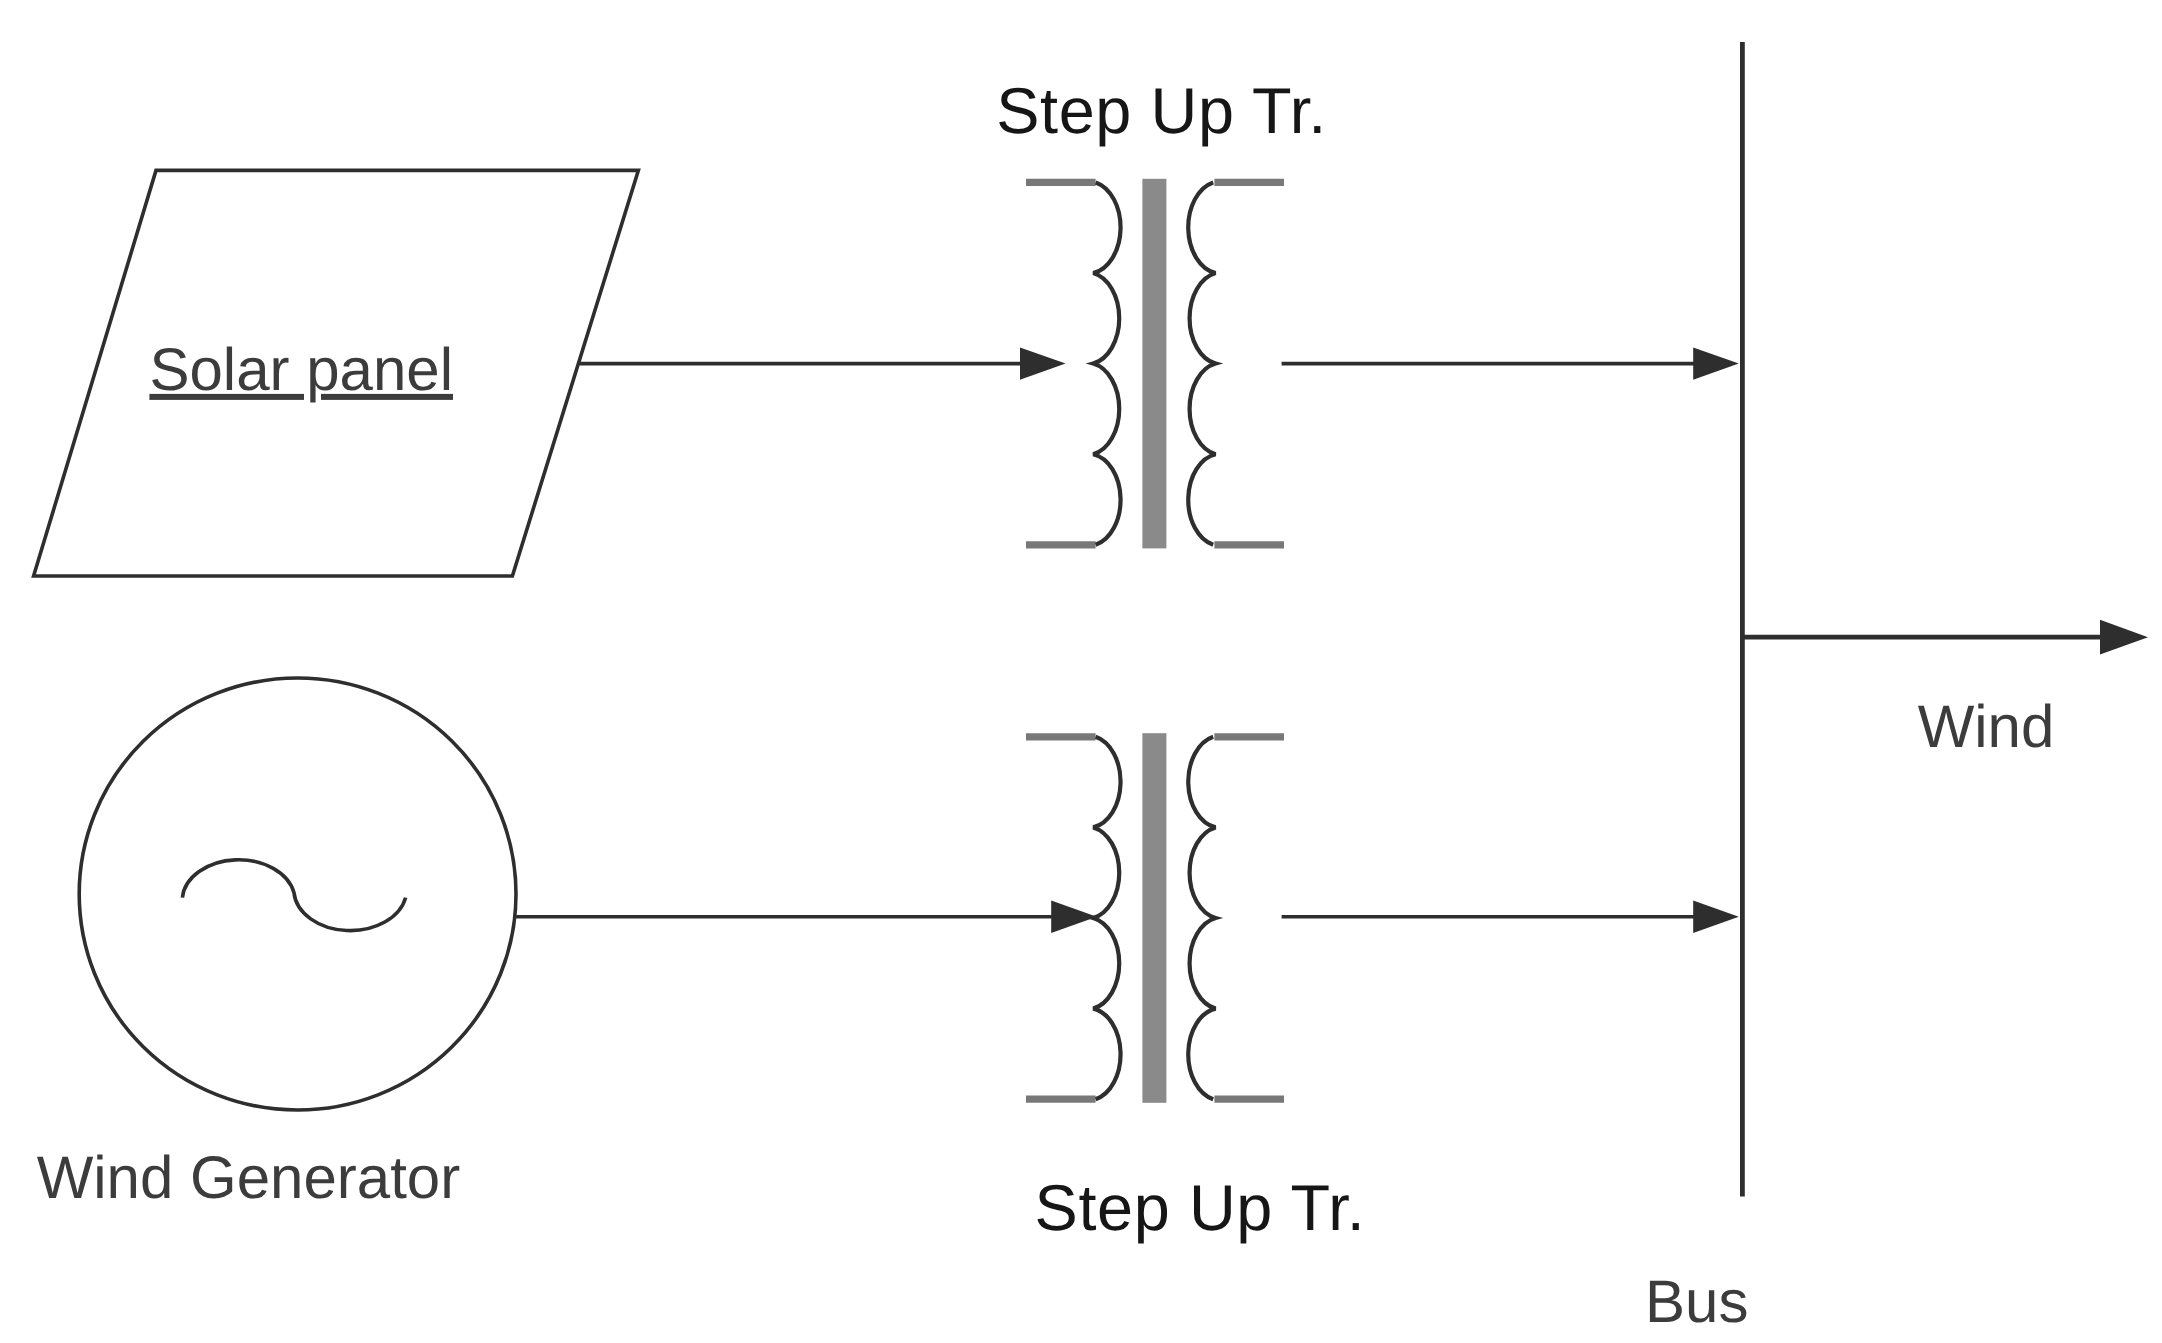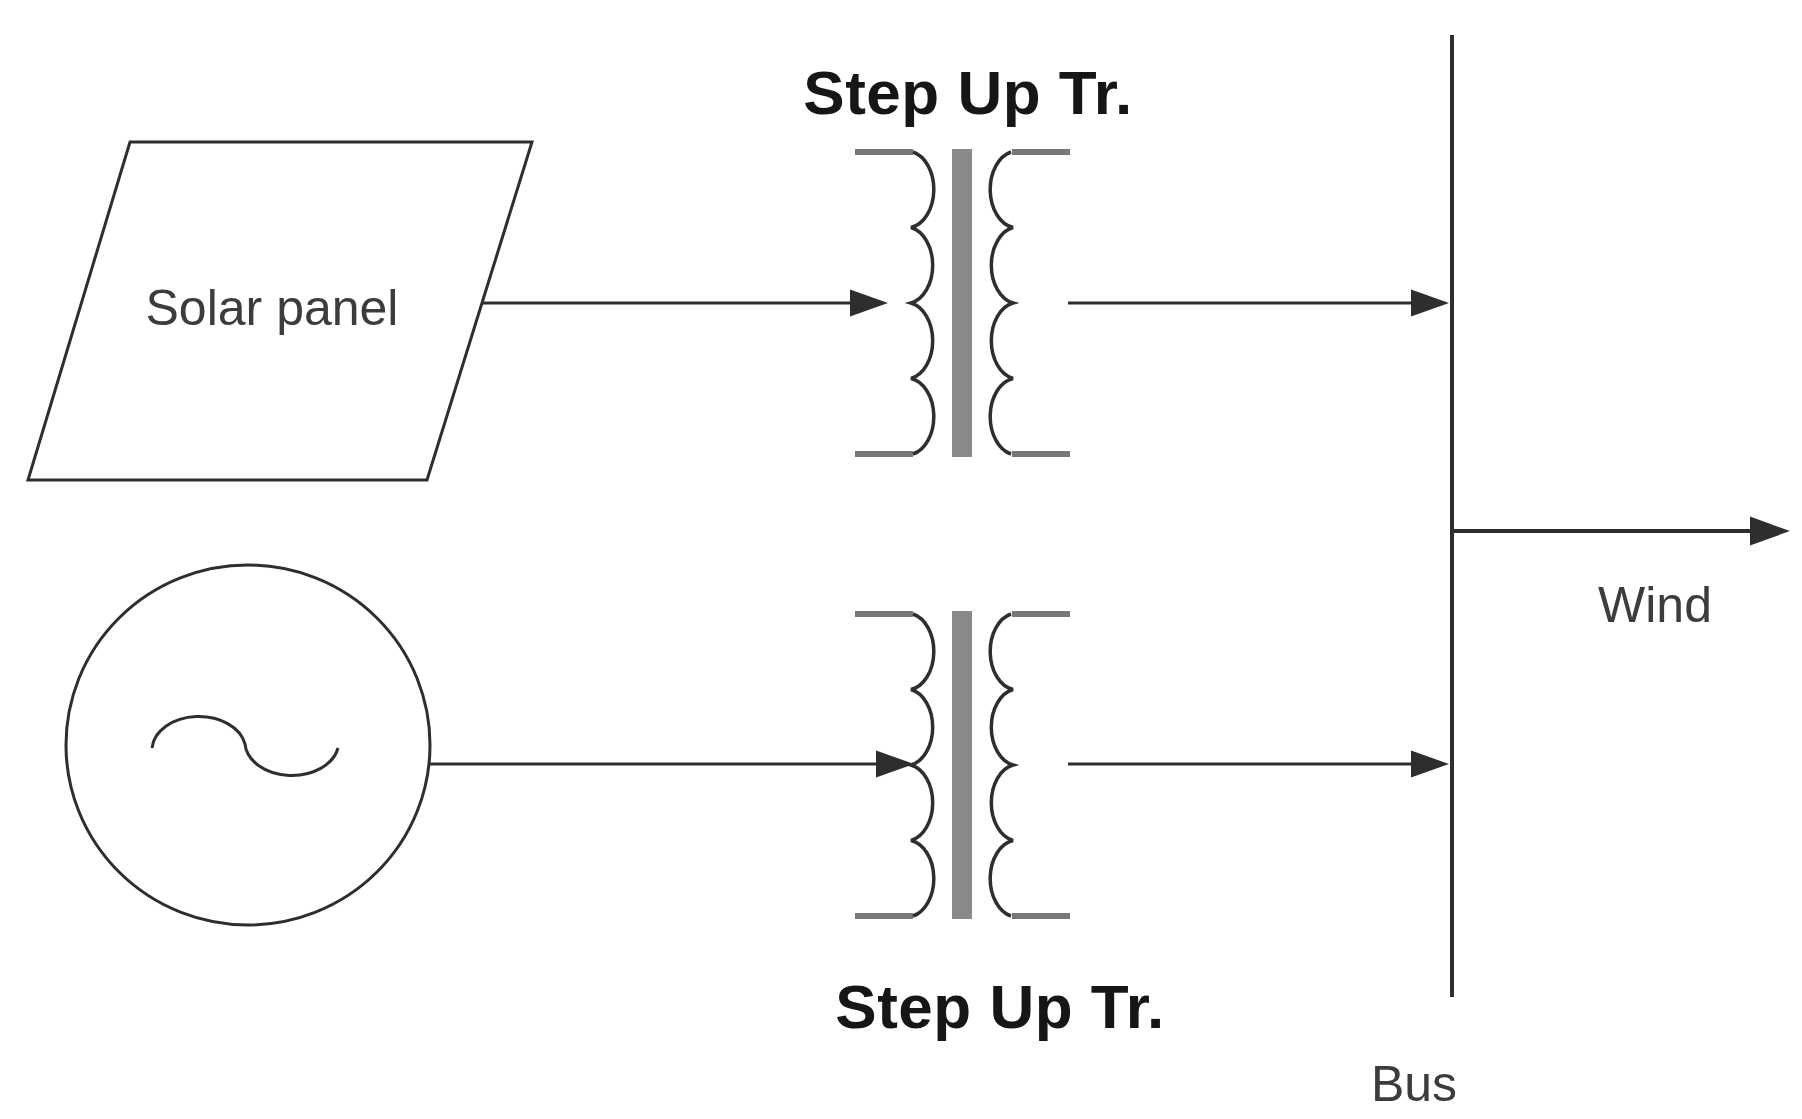--- a/index.html
+++ b/index.html
@@ -27,23 +27,23 @@
   .shape-fill{fill:var(--background);}
   .label{
     position:absolute;
     transform:translate(-50%,-50%);
     white-space:nowrap;
     color:var(--text);
     font-size:50px;
     line-height:1.15;
   }
   .label--title{
-    font-weight:bold;
+    font-weight:normal;
     color:var(--title);
-    font-size:62px;
+    font-size:54px;
     letter-spacing:0.5px;
   }
 </style>
 </head>
 <body>
 
 <div id="stage">
 
   <svg id="diagram-svg" width="1802" height="1119" viewBox="0 0 1802 1119">
 
@@ -97,23 +97,24 @@
       <line x1="1068" y1="764" x2="1414" y2="764" class="stroke-line" stroke-width="3"></line>
       <polygon points="1449,764 1411,750.5 1411,777.5" class="fill-line"></polygon>
     </g>
 
     <g>
       <line x1="1452" y1="531" x2="1752" y2="531" class="stroke-line" stroke-width="4"></line>
       <polygon points="1790,531 1750,516.5 1750,545.5" class="fill-line"></polygon>
     </g>
   </svg>
 
-  <div class="label" style="left:272px;top:309px;">Solar panel</div>
+  <div class="label" style="left:251px;top:309px;text-decoration:underline;">Solar panel</div>
 
   <div class="label label--title" style="left:968px;top:93px;">Step Up Tr.</div>
 
   <div class="label label--title" style="left:1000px;top:1007px;">Step Up Tr.</div>
 
+  <div class="label" style="left:207px;top:982px;">Wind Generator</div>
 
   <div class="label" style="left:1655px;top:606px;">Wind</div>
 
   <div class="label" style="left:1414px;top:1072px;margin-top:13px;">Bus</div>
 </div>
 
 </body></html>

